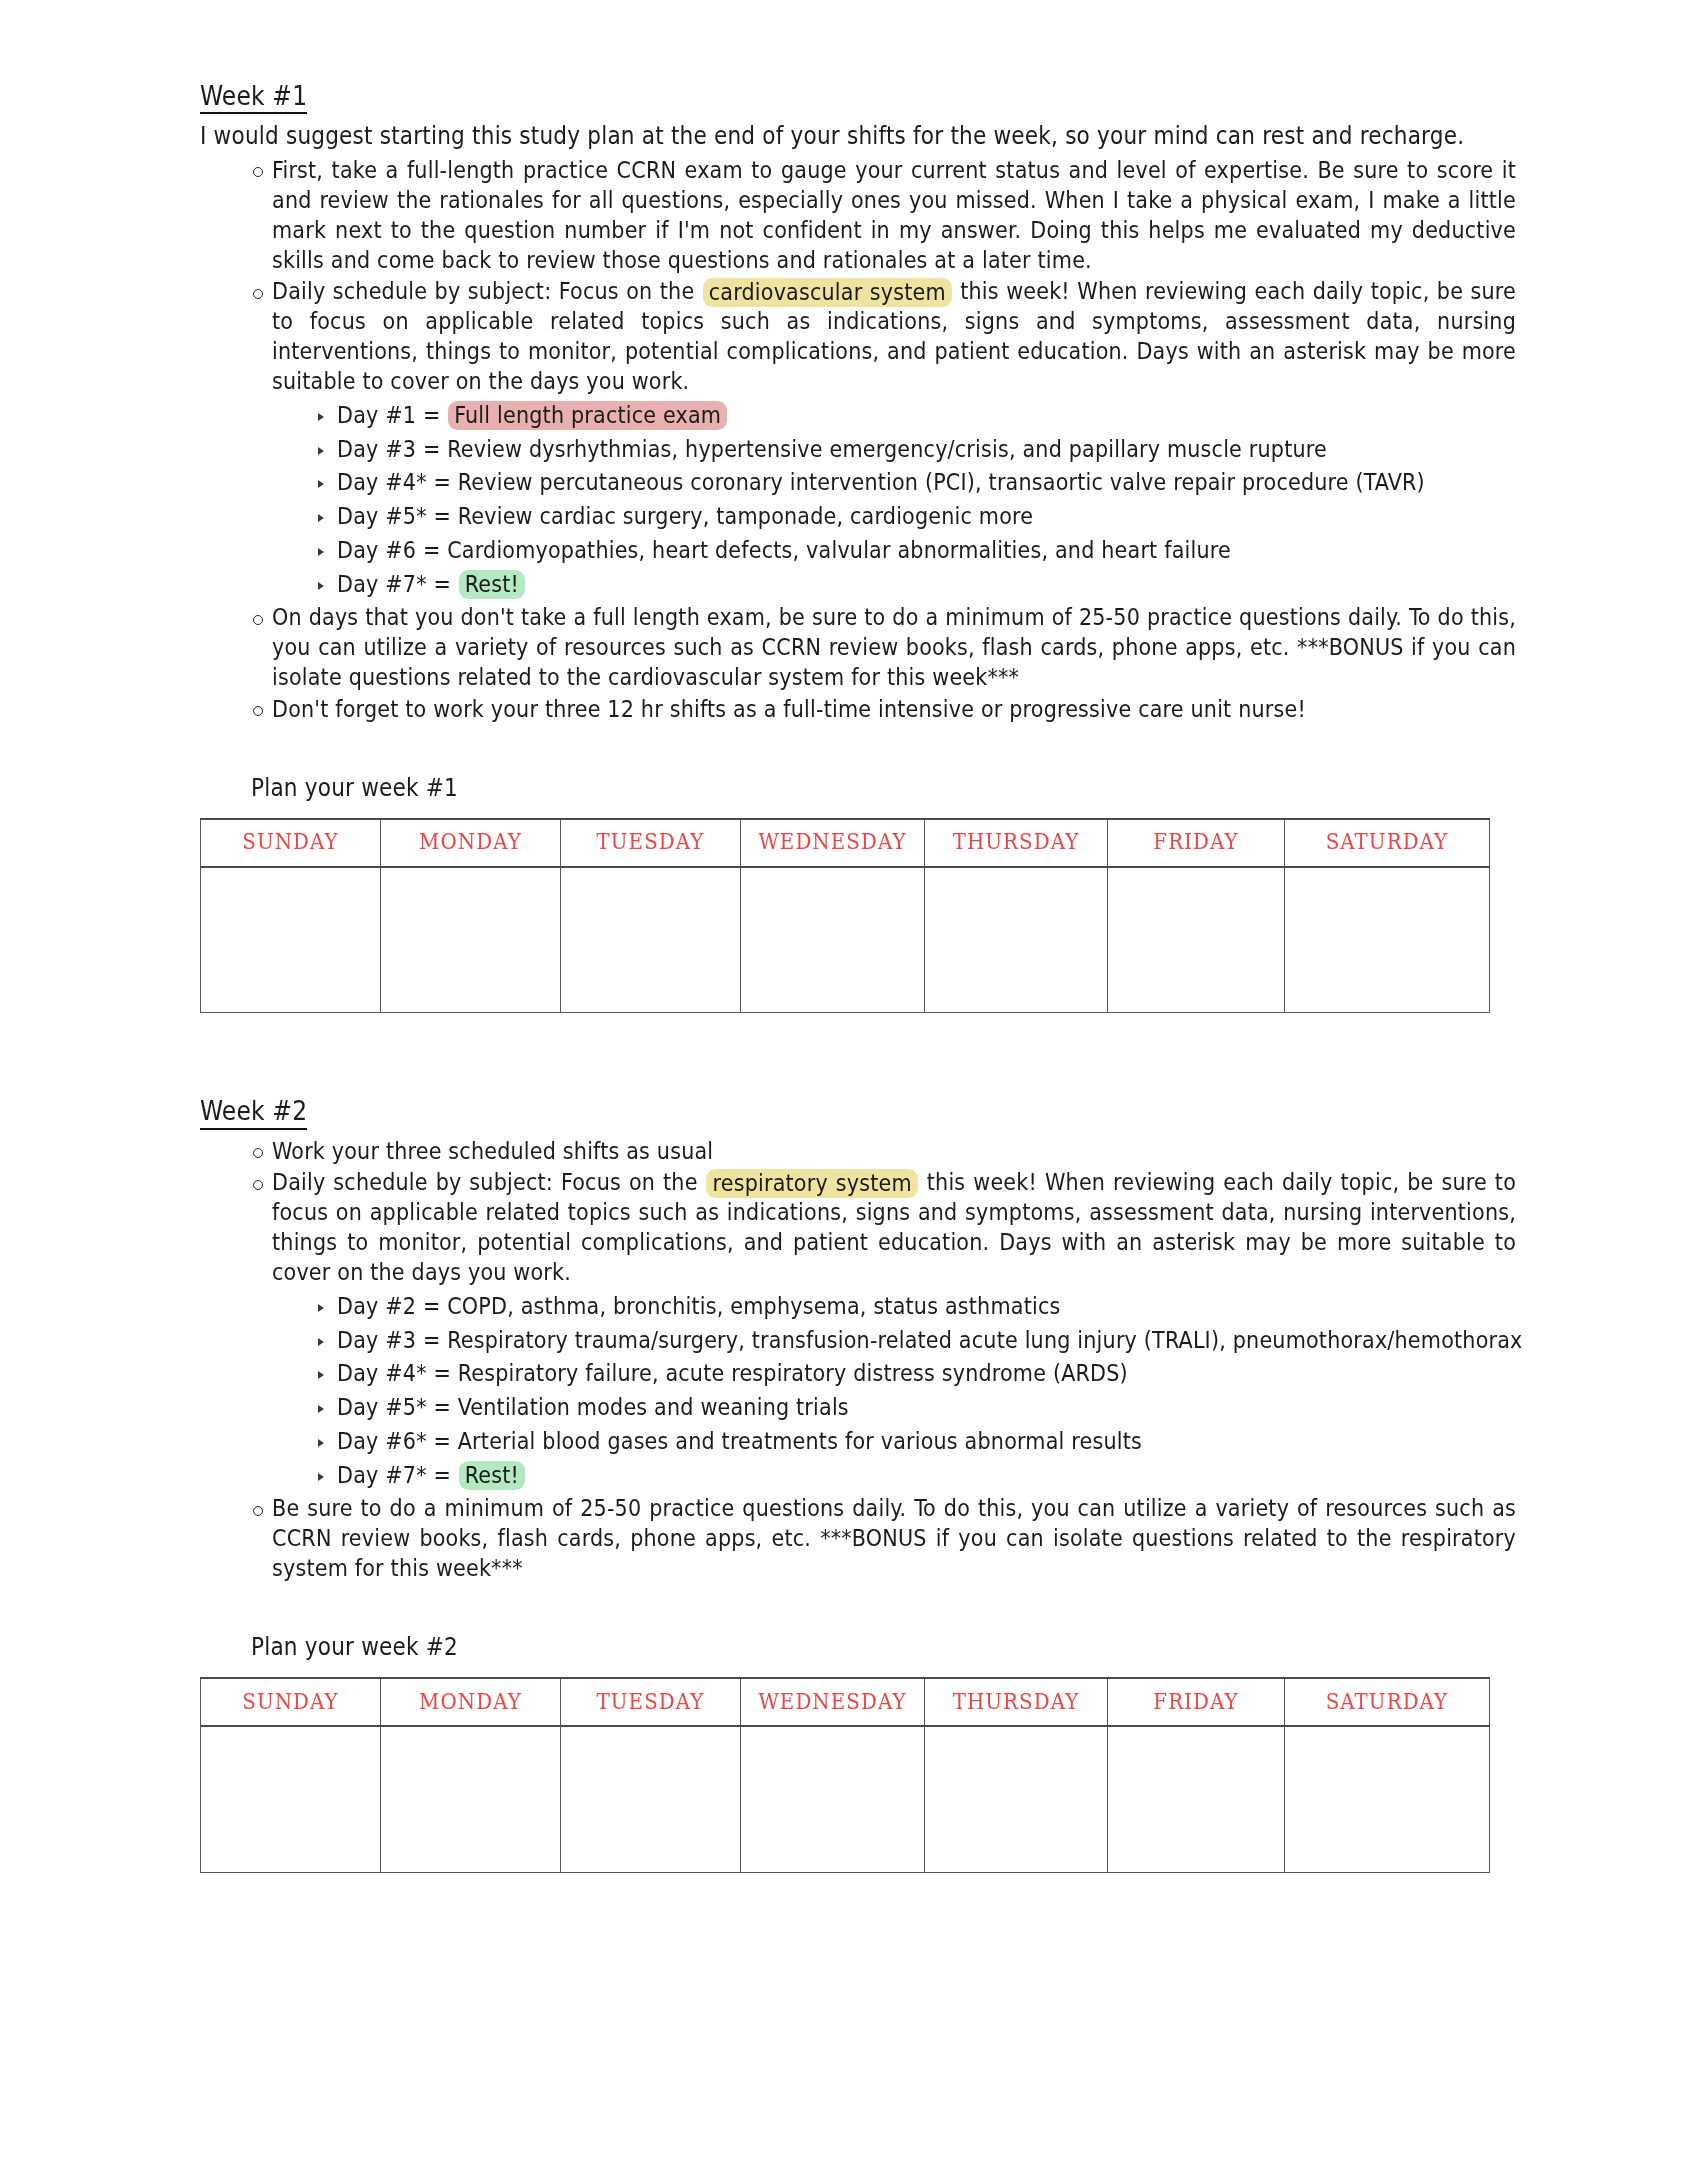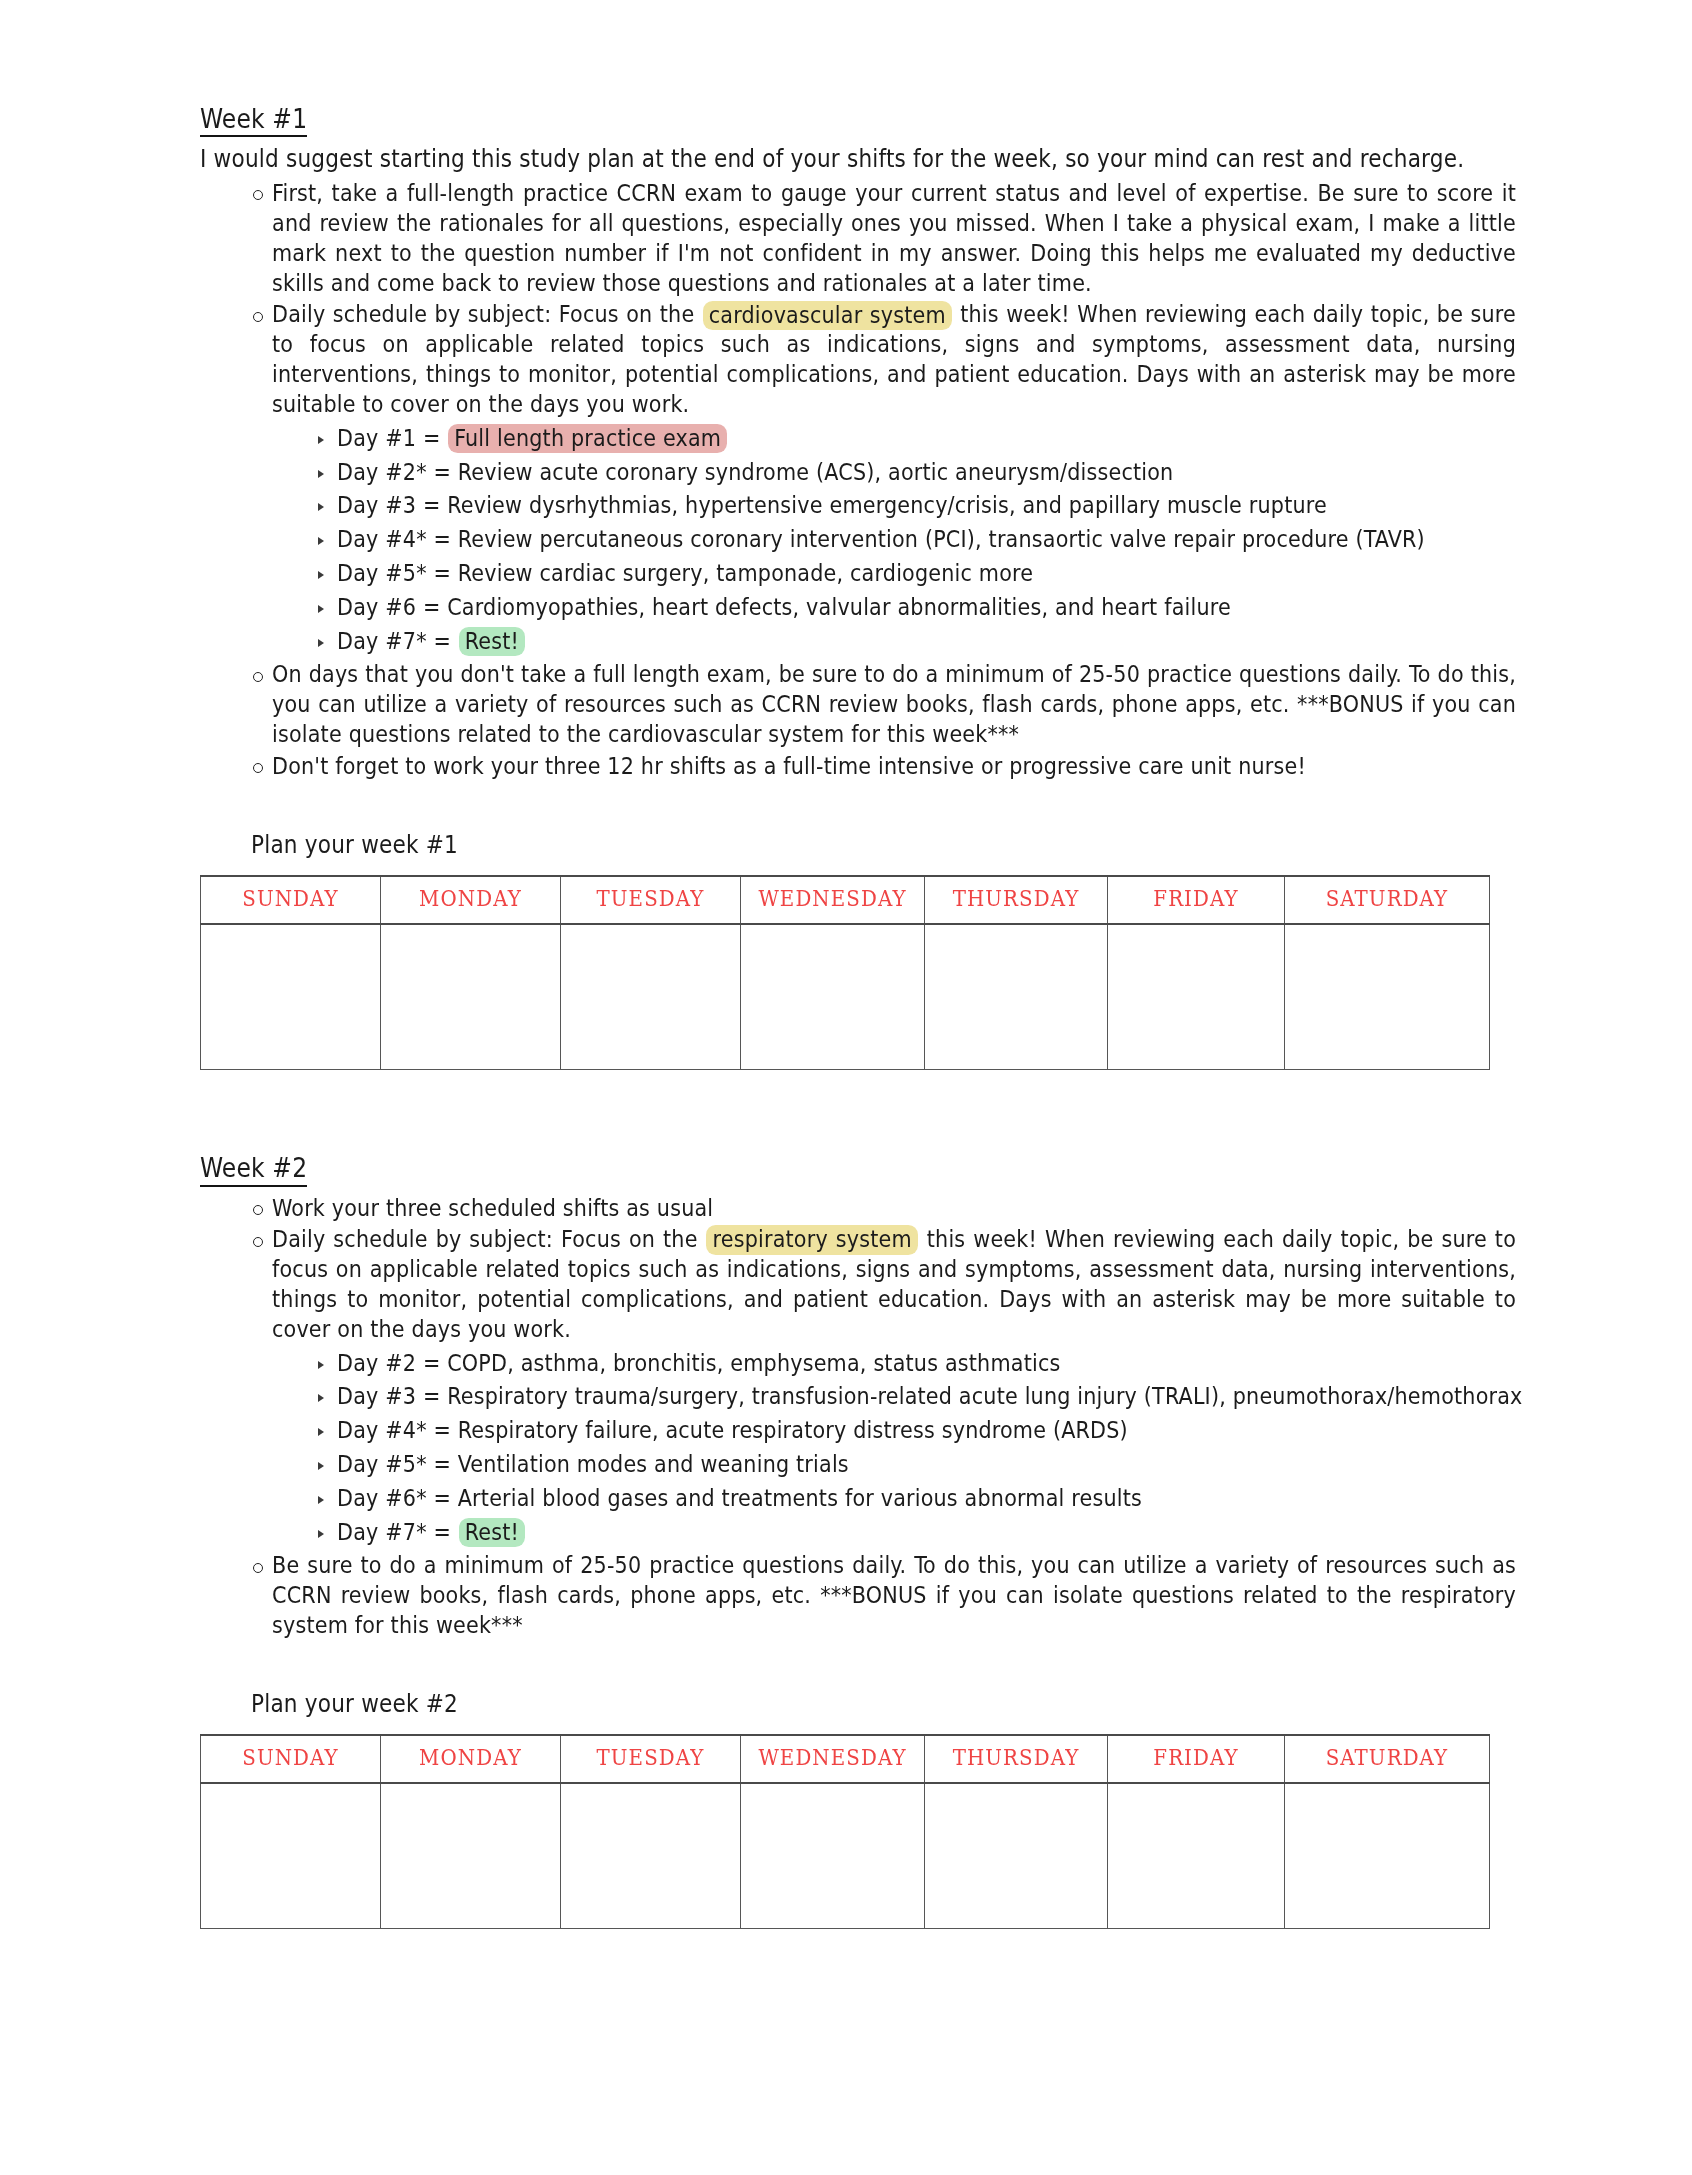--- a/index.html
+++ b/index.html
@@ -12,21 +12,21 @@
     min-height: 2175px;
     font-family: "DejaVu Sans", sans-serif;
     color: #1b1b1b;
   }
 
   .page {
     position: relative;
     width: 1692px;
     min-height: 2175px;
     background: #fff;
-    padding: 105px 176px 0 200px;
+    padding: 82px 176px 0 200px;
   }
 
   
   .hand {
     font-family: "DejaVu Sans Condensed", "Liberation Sans Narrow", "DejaVu Sans", sans-serif;
     font-stretch: condensed;
     font-weight: 400;
     letter-spacing: 0.2px;
   }
 
@@ -157,21 +157,20 @@
     <p class="hand intro-line">I would suggest starting this study plan at the end of your shifts for the week, so your mind can rest and recharge.</p>
 
     <ul class="lvl1">
 
       <li class="hand">First, take a full-length practice CCRN exam to gauge your current status and level of expertise. Be sure to score it and review the rationales for all questions, especially ones you missed. When I take a physical exam, I make a little mark next to the question number if I'm not confident in my answer. Doing this helps me evaluated my deductive skills and come back to review those questions and rationales at a later time.</li>
 
       <li class="hand"><span>Daily schedule by subject: Focus on the </span><span class="hl hl-yellow">cardiovascular system</span><span> this week! When reviewing each daily topic, be sure to focus on applicable related topics such as indications, signs and symptoms, assessment data, nursing interventions, things to monitor, potential complications, and patient education. Days with an asterisk may be more suitable to cover on the days you work.</span>
 
         <ul class="lvl2">
           <li class="hand"><span>Day #1 = </span><span class="hl hl-pink">Full length practice exam</span></li>
-          <li class="hand"><span>Day #2* = </span><span>Review acute coronary syndrome (ACS), aortic aneurysm/dissection</span></li>
           <li class="hand"><span>Day #3 = </span><span>Review dysrhythmias, hypertensive emergency/crisis, and papillary muscle rupture</span></li>
           <li class="hand"><span>Day #4* = </span><span>Review percutaneous coronary intervention (PCI), transaortic valve repair procedure (TAVR)</span></li>
           <li class="hand"><span>Day #5* = </span><span>Review cardiac surgery, tamponade, cardiogenic more</span></li>
           <li class="hand"><span>Day #6 = </span><span>Cardiomyopathies, heart defects, valvular abnormalities, and heart failure</span></li>
           <li class="hand"><span>Day #7* = </span><span class="hl hl-green">Rest!</span></li>
         </ul>
       </li>
 
       <li class="hand">On days that you don't take a full length exam, be sure to do a minimum of 25-50 practice questions daily. To do this, you can utilize a variety of resources such as CCRN review books, flash cards, phone apps, etc. ***BONUS if you can isolate questions related to the cardiovascular system for this week***</li>
 

